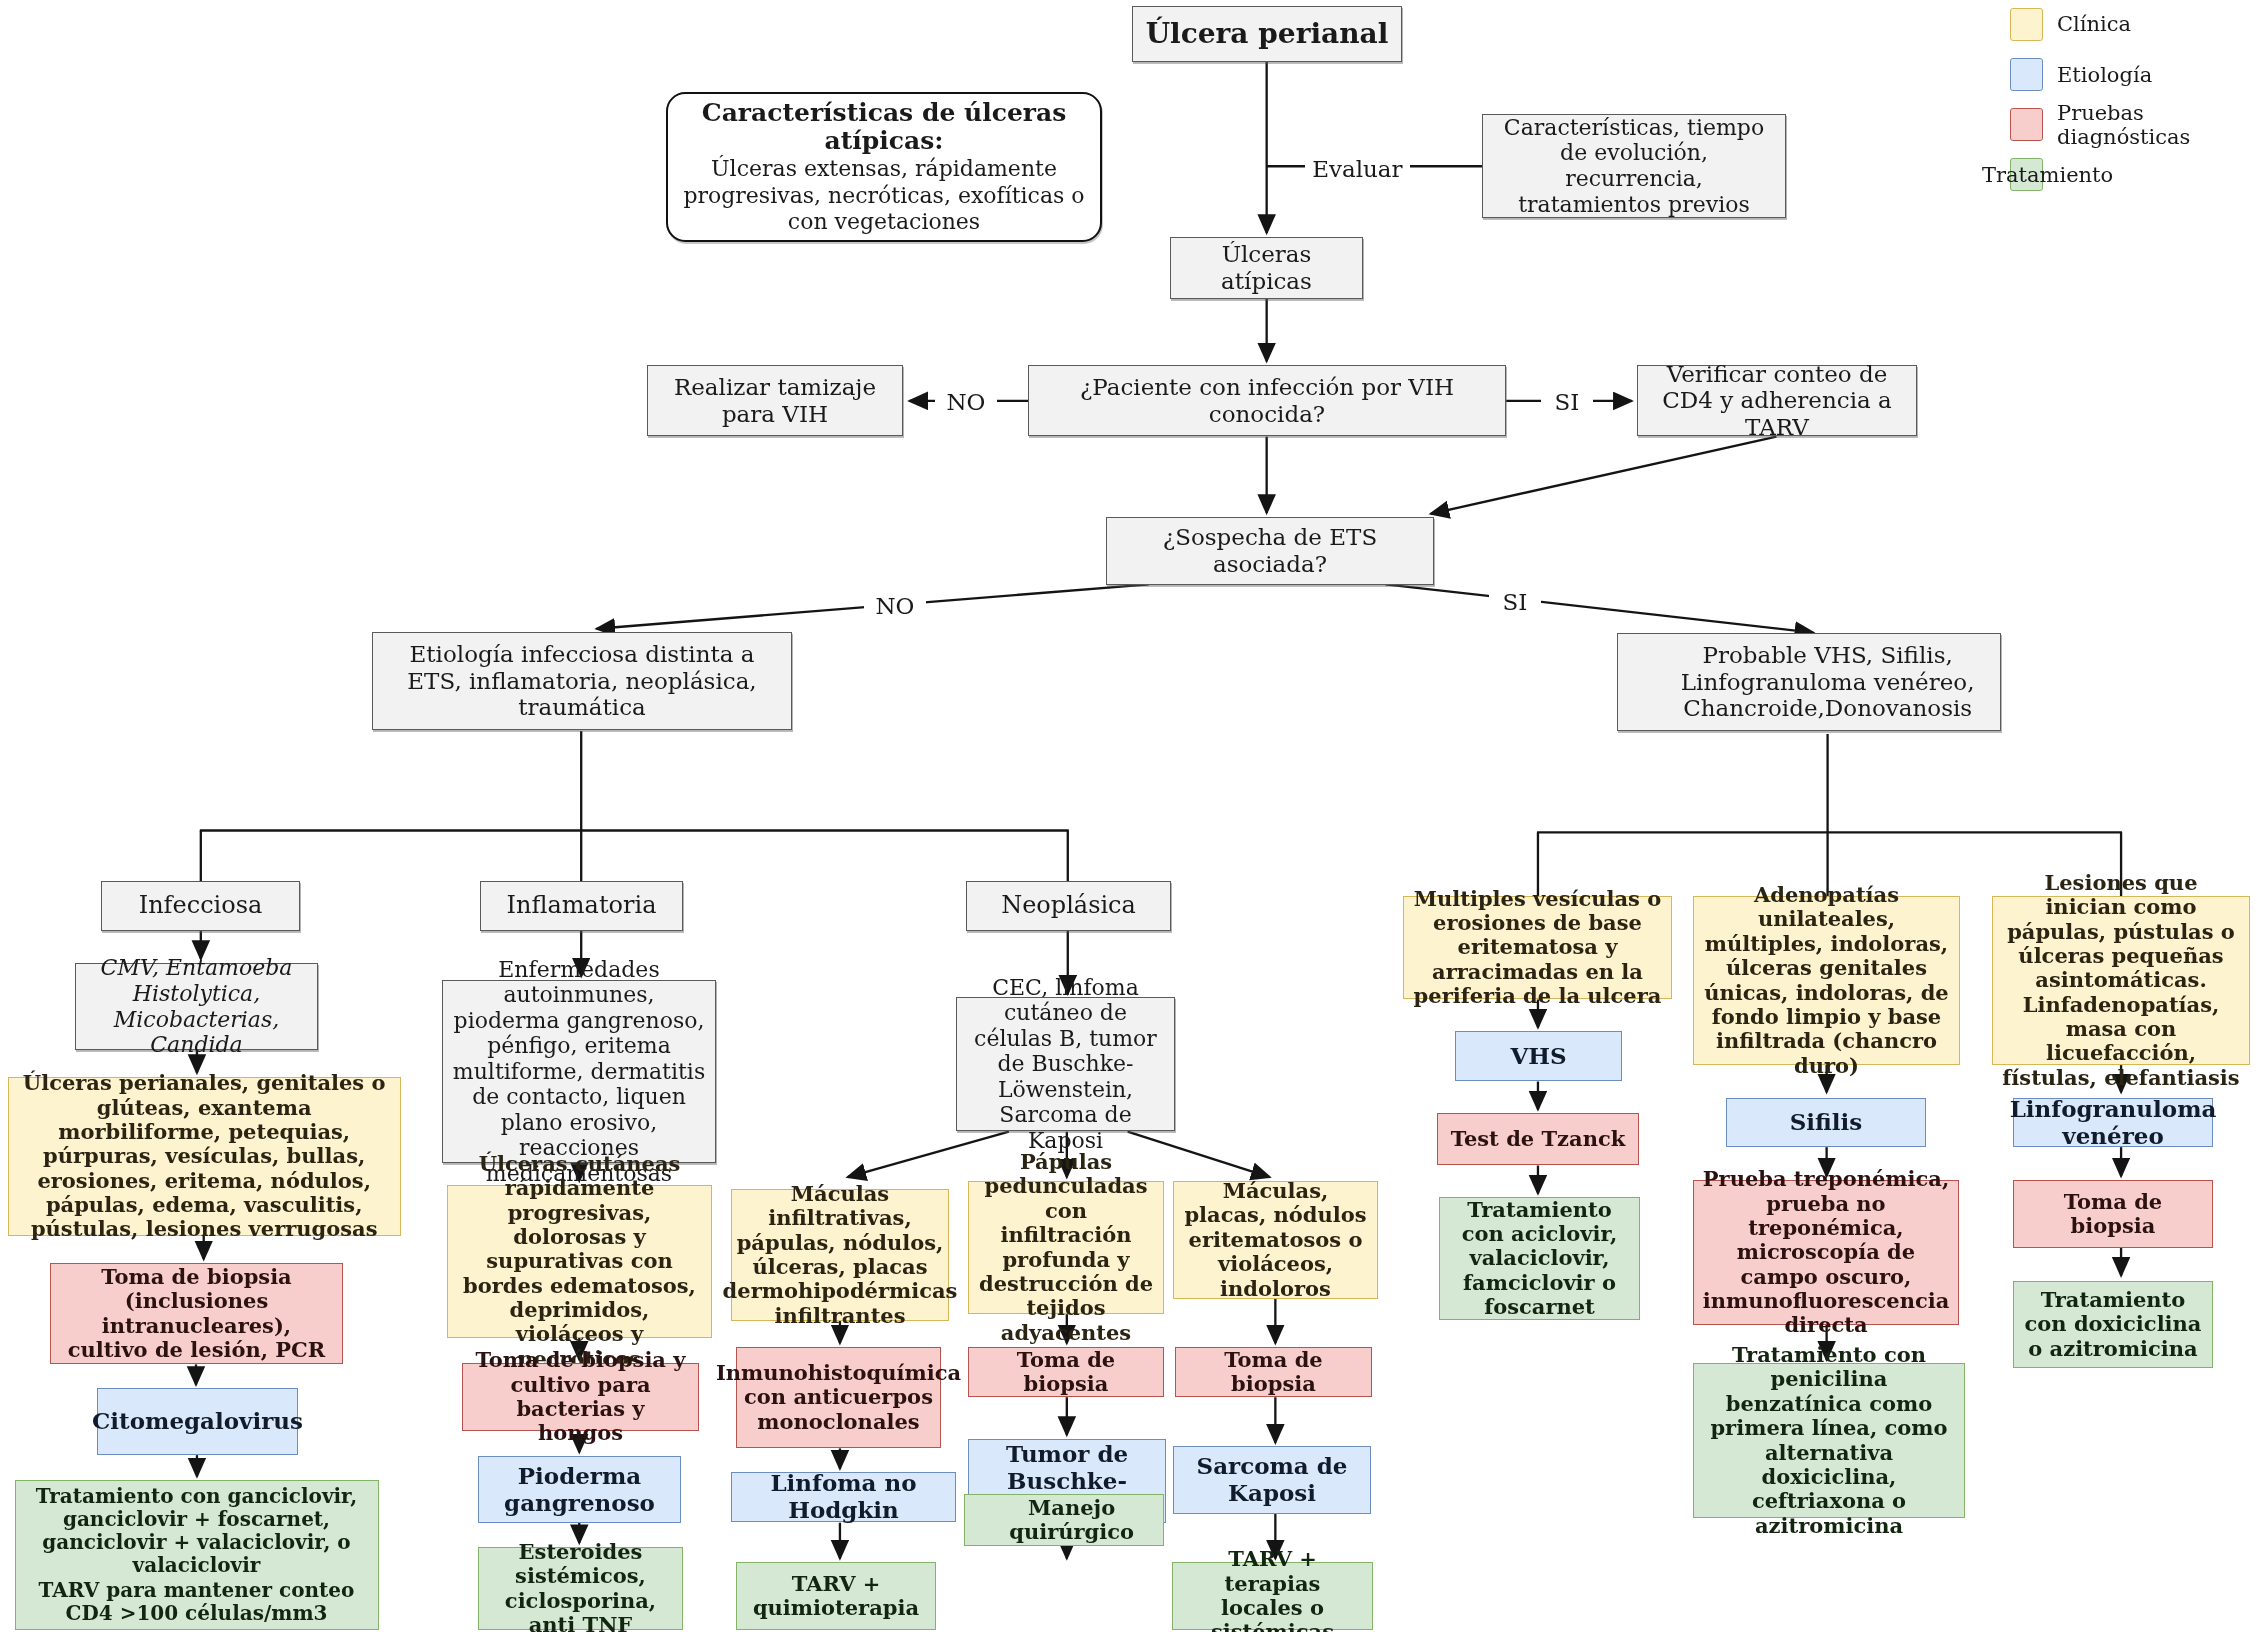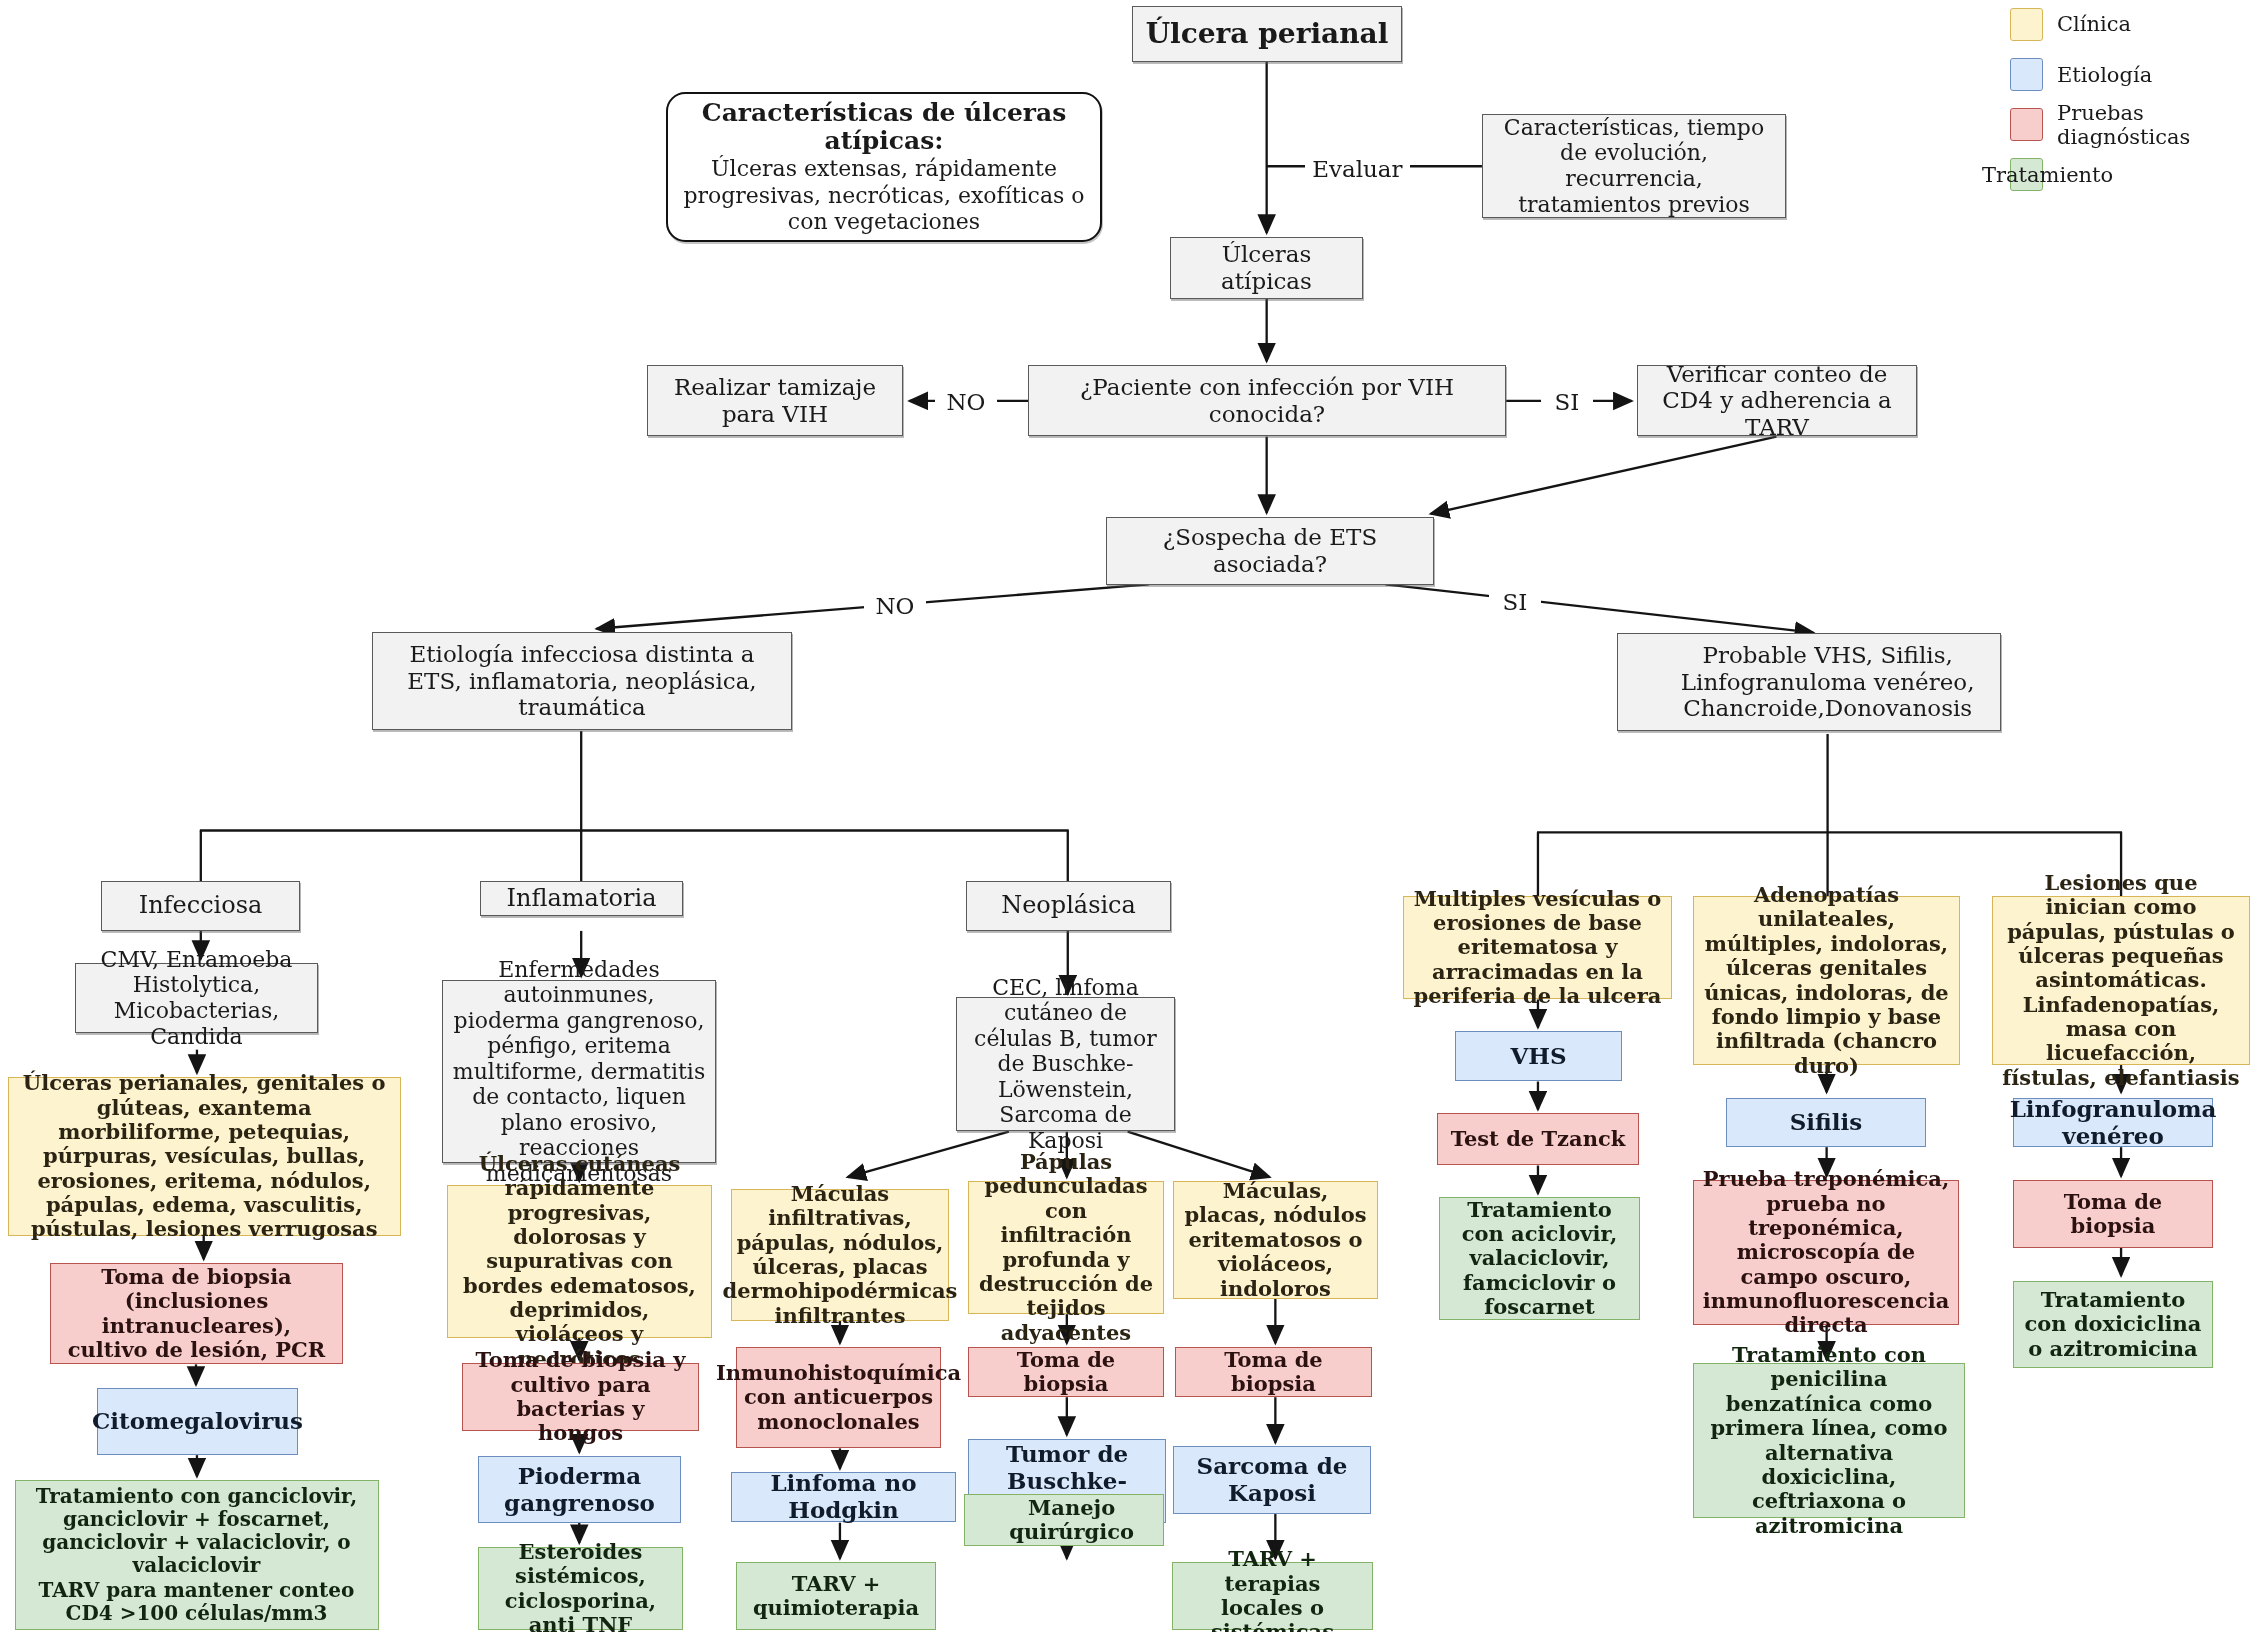--- a/index.html
+++ b/index.html
@@ -120,24 +120,24 @@
   <div class="lbl" style="left:1541px;top:386px;width:44px;height:29px;">SI</div>
   <div class="node c-gray fs24" style="left:1637px;top:365px;width:280px;height:71px;">Verificar conteo de CD4 y adherencia a TARV</div>
 
   <div class="node c-gray fs24" style="left:1106px;top:517px;width:328px;height:68px;">¿Sospecha de ETS asociada?</div>
   <div class="lbl" style="left:864px;top:589px;width:54px;height:31px;">NO</div>
   <div class="lbl" style="left:1489px;top:585px;width:44px;height:31px;">SI</div>
   <div class="node c-gray fs24" style="left:372px;top:632px;width:420px;height:98px;">Etiología infecciosa distinta a ETS, inflamatoria, neoplásica, traumática</div>
   <div class="node c-gray fs24" style="left:1617px;top:633px;width:384px;height:98px;padding-left:45px;">Probable VHS, Sifilis, Linfogranuloma venéreo, Chancroide,Donovanosis</div>
 
   <div class="node c-gray hdr" style="left:101px;top:881px;width:199px;height:50px;">Infecciosa</div>
-  <div class="node c-gray hdr" style="left:480px;top:881px;width:203px;height:35px;">Inflamatoria</div>
+  <div class="node c-gray hdr" style="left:480px;top:881px;width:203px;height:50px;">Inflamatoria</div>
   <div class="node c-gray hdr" style="left:966px;top:881px;width:205px;height:50px;">Neoplásica</div>
 
-  <div class="node c-gray" style="left:75px;top:963px;width:243px;height:70px;">CMV, Entamoeba Histolytica, Micobacterias, Candida</div>
+  <div class="node c-gray" style="left:75px;top:963px;width:243px;height:87px;font-style:italic;">CMV, Entamoeba Histolytica, Micobacterias, Candida</div>
   <div class="node c-yellow" style="left:7.7px;top:1077px;width:393px;height:159px;">Úlceras perianales, genitales o glúteas, exantema morbiliforme, petequias, púrpuras, vesículas, bullas, erosiones, eritema, nódulos, pápulas, edema, vasculitis, pústulas, lesiones verrugosas</div>
   <div class="node c-red" style="left:50px;top:1263px;width:293px;height:101px;">Toma de biopsia (inclusiones intranucleares), cultivo de lesión, PCR</div>
   <div class="node c-blue" style="left:97px;top:1388px;width:201px;height:67px;">Citomegalovirus</div>
   <div class="node c-green fs21" style="left:14.5px;top:1480px;width:364px;height:150px;">
     <span>Tratamiento con ganciclovir, ganciclovir + foscarnet, ganciclovir + valaciclovir, o valaciclovir</span>
     <span class="gap"></span>
     <span>TARV para mantener conteo CD4 &gt;100 células/mm3</span>
   </div>
 
   <div class="node c-gray" style="left:442px;top:980px;width:274px;height:183px;">Enfermedades autoinmunes, pioderma gangrenoso, pénfigo, eritema multiforme, dermatitis de contacto, liquen plano erosivo, reacciones medicamentosas</div>

